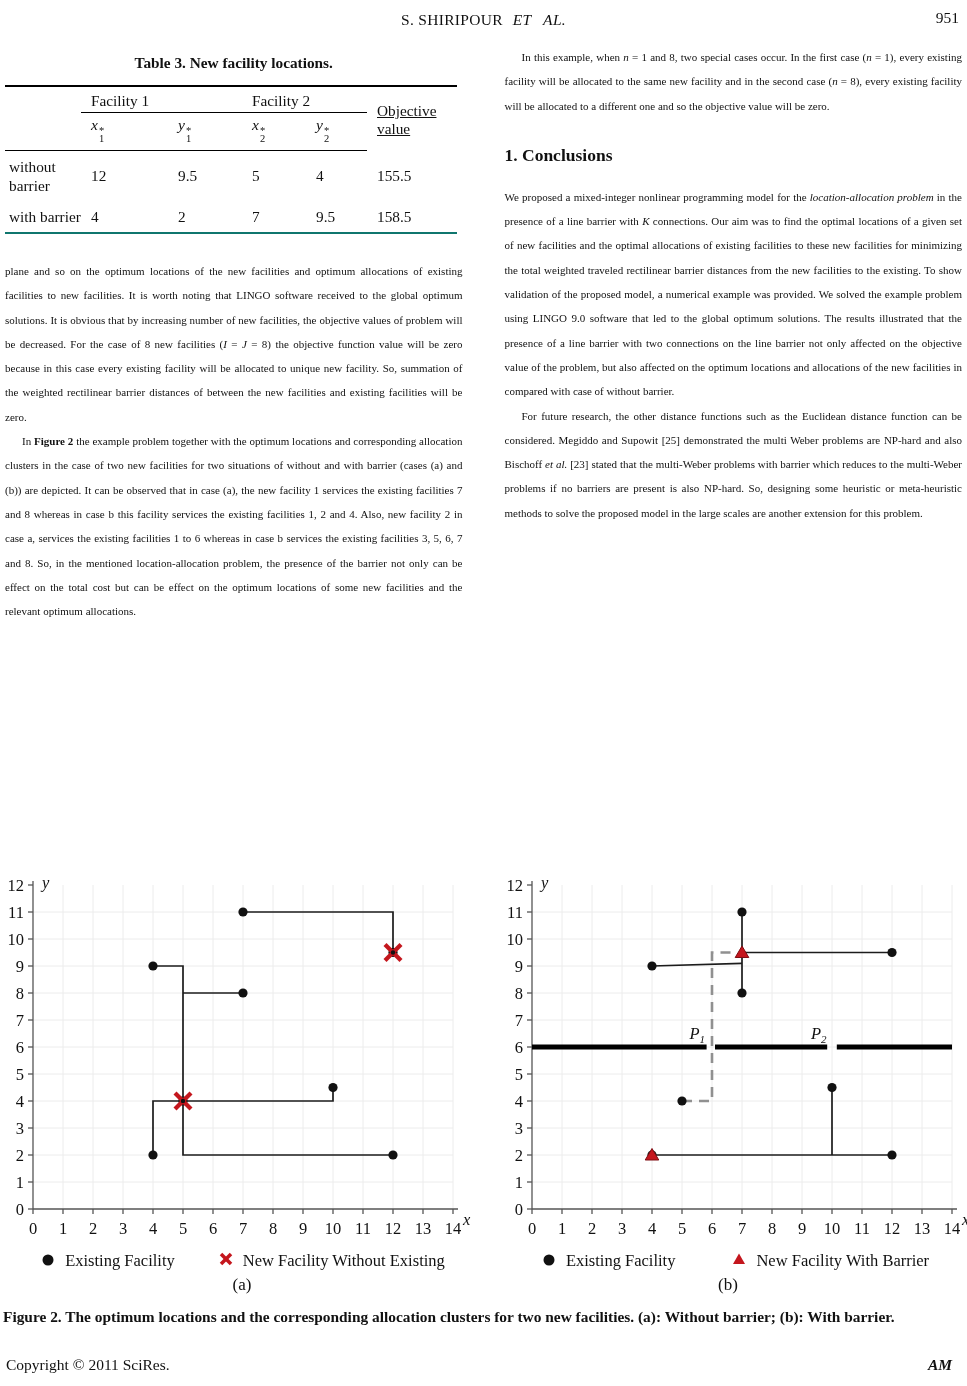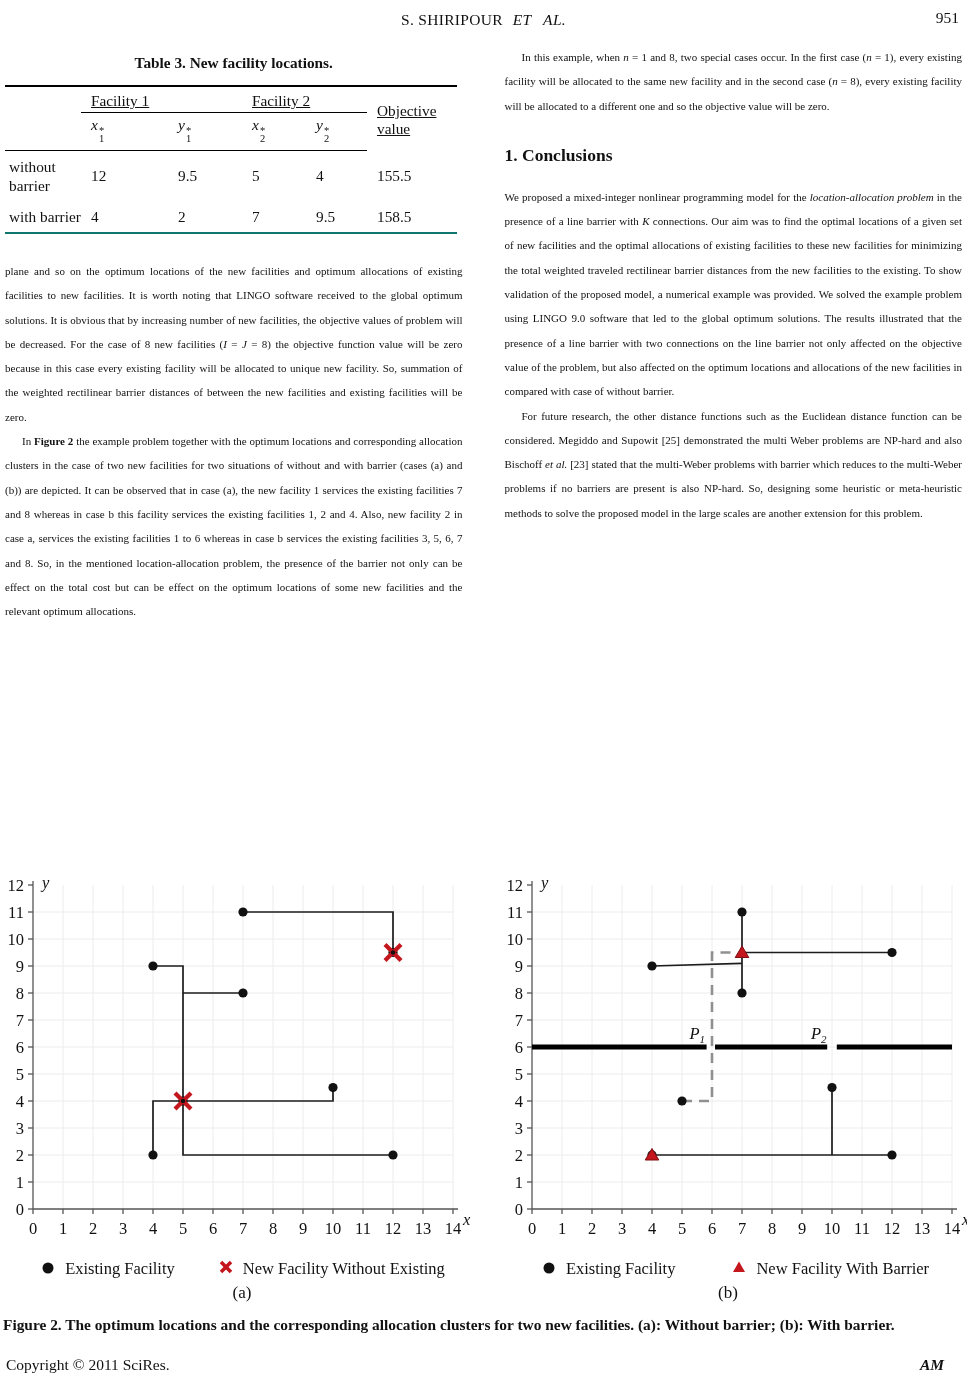--- a/index.html
+++ b/index.html
@@ -18,39 +18,39 @@
   .col{flex:1;min-width:0;}
   .body-text{font-size:11px;line-height:24.3px;text-align:justify;margin:0;}
   .indent{text-indent:17px;}
   .section-heading{font-size:17.5px;margin:27px 0 19px 0;font-weight:bold;}
   
   .table-block{margin-bottom:25px;}
   .table-title{text-align:center;font-weight:bold;font-size:15.3px;margin:9px 0 13px 0;}
   table.t3{width:452px;border-collapse:collapse;font-size:15.3px;border-top:2px solid #000;table-layout:fixed;}
   table.t3 td{padding:0;}
   tr.grp td{padding:5px 0 2px 10px;}
-  td.cmid{border-bottom:1px solid #000;text-decoration:underline;}
+  td.cmid{border-bottom:1px solid #000;}
   td.obj{vertical-align:middle;line-height:18px;padding-left:13px;text-decoration:underline;}
   tr.vars td{padding:3px 0 7px 10px;border-bottom:1.5px solid #000;}
   tr.vars i{font-size:15.5px;}
   .ss{display:inline-flex;flex-direction:column;vertical-align:-4px;margin-left:1px;font-style:normal;}
   .s-sup,.s-sub{font-size:10.5px;line-height:8px;}
   #t3-body td{padding:6px 0 6px 10px;}
   #t3-body td.row-label{padding-left:4px;line-height:19px;margin-left:20px;}
   #t3-body tr:last-child td{border-bottom:2px solid #0f766e;}
   
   .figure-row{display:flex;gap:8px;padding:2px 0 0 3px;}
   .chart-block{width:478px;}
   .chart-block.shift svg{margin-left:13px;}
-  .chart-legend{display:flex;justify-content:center;align-items:center;gap:42px;font-size:16.5px;height:24px;margin-top:8px;}
+  .chart-legend{display:flex;justify-content:center;align-items:center;gap:42px;font-size:16.5px;height:24px;}
   .leg-item{display:inline-flex;align-items:center;gap:8px;}
   .chart-sublabel{text-align:center;font-size:17px;margin-top:2px;}
   .figure-caption{font-weight:bold;font-size:15.4px;line-height:19.5px;text-align:justify;padding:12px 4px 0 3px;}
   
-  .page-footer{position:absolute;left:6px;right:23px;bottom:12px;font-size:15.5px;display:flex;justify-content:space-between;}
+  .page-footer{position:absolute;left:6px;right:15px;bottom:12px;font-size:15.5px;display:flex;justify-content:space-between;}
   .journal{font-style:italic;font-weight:bold;}
 </style>
 </head>
 <body>
 
 <div class="page-header">
   <div class="running-title">
     <span>S. SHIRIPOUR</span><i>ET AL.</i>
   </div>
   <div class="page-number">951</div>

